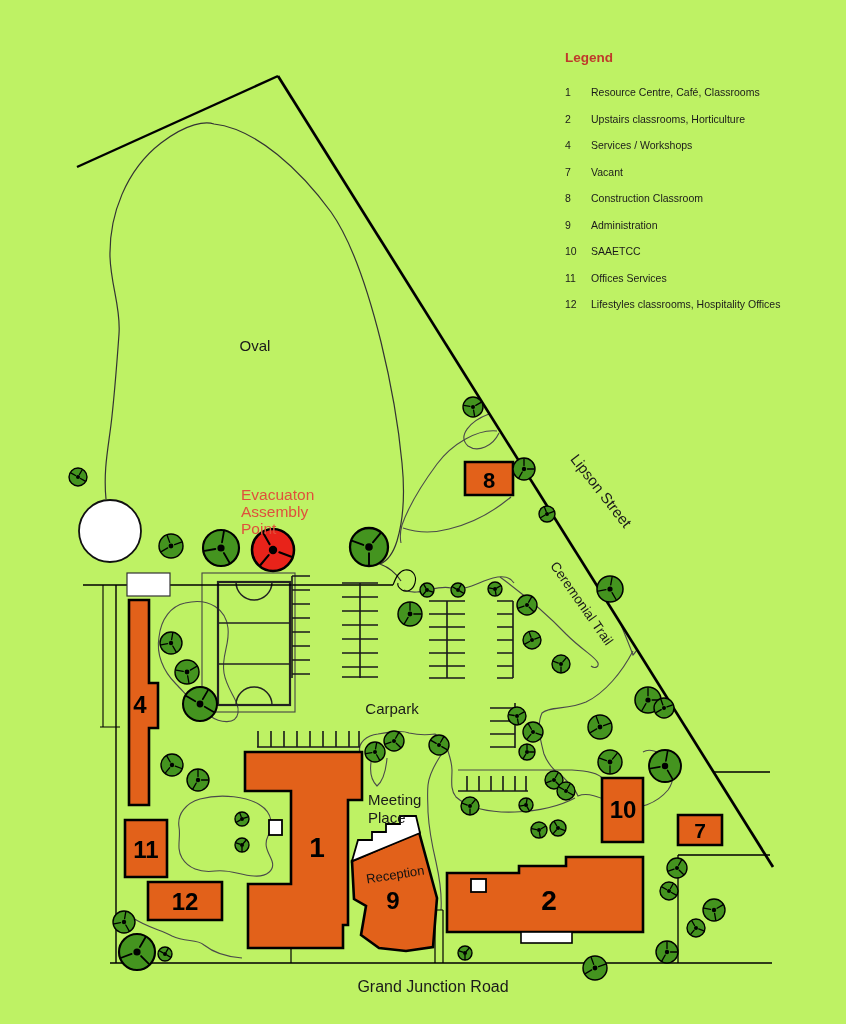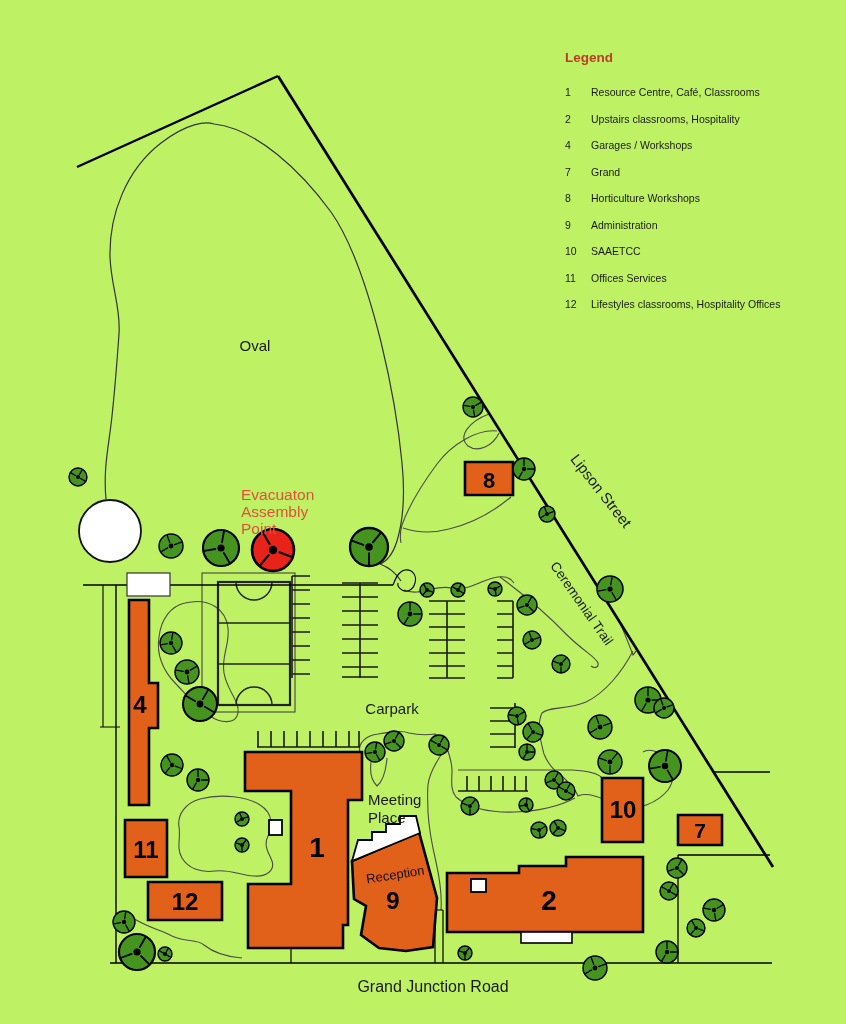--- a/index.html
+++ b/index.html
@@ -20,33 +20,33 @@
 
   <div class="legend">
     <div class="legend-title" style="color: rgb(191, 58, 43);">Legend</div>
     <div id="legend-items">
         <div class="legend-row">
           <span class="num">1</span>
           <span>Resource Centre, Café, Classrooms</span>
         </div>
         <div class="legend-row">
           <span class="num">2</span>
-          <span>Upstairs classrooms, Hospitality</span>
+          <span>Upstairs classrooms, Horticulture</span>
         </div>
         <div class="legend-row">
           <span class="num">4</span>
-          <span>Garages / Workshops</span>
+          <span>Services / Workshops</span>
         </div>
         <div class="legend-row">
           <span class="num">7</span>
-          <span>Grand</span>
+          <span>Vacant</span>
         </div>
         <div class="legend-row">
           <span class="num">8</span>
-          <span>Horticulture Workshops</span>
+          <span>Construction Classroom</span>
         </div>
         <div class="legend-row">
           <span class="num">9</span>
           <span>Administration</span>
         </div>
         <div class="legend-row">
           <span class="num">10</span>
           <span>SAAETCC</span>
         </div>
         <div class="legend-row">

